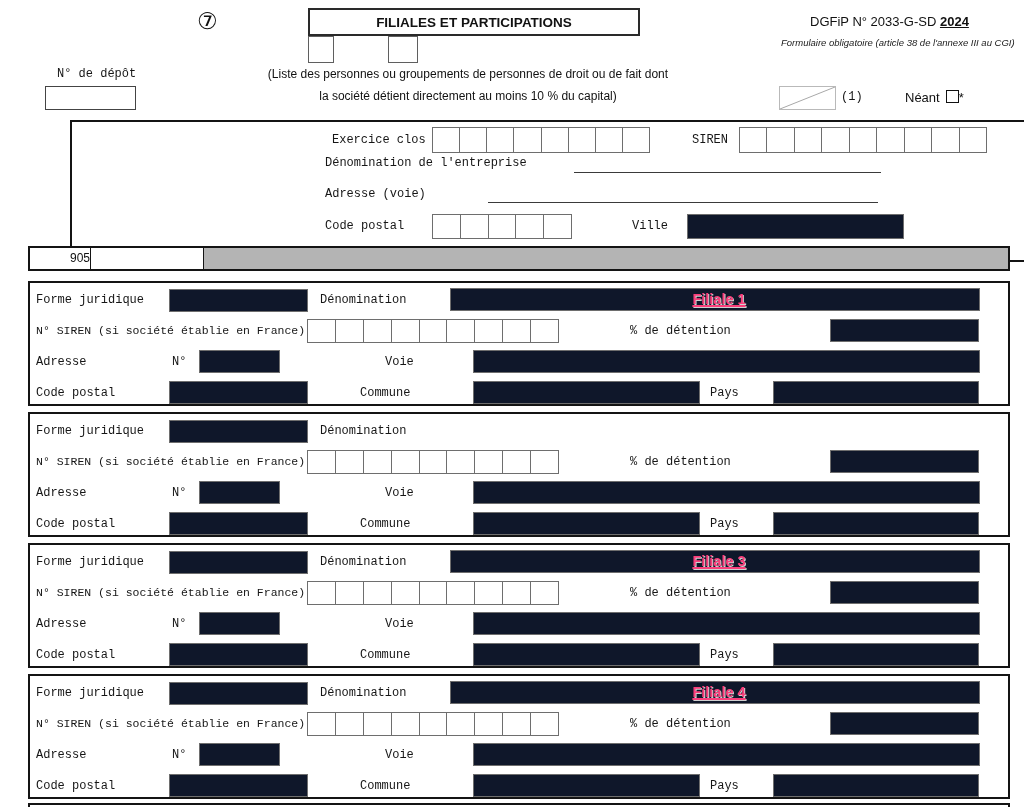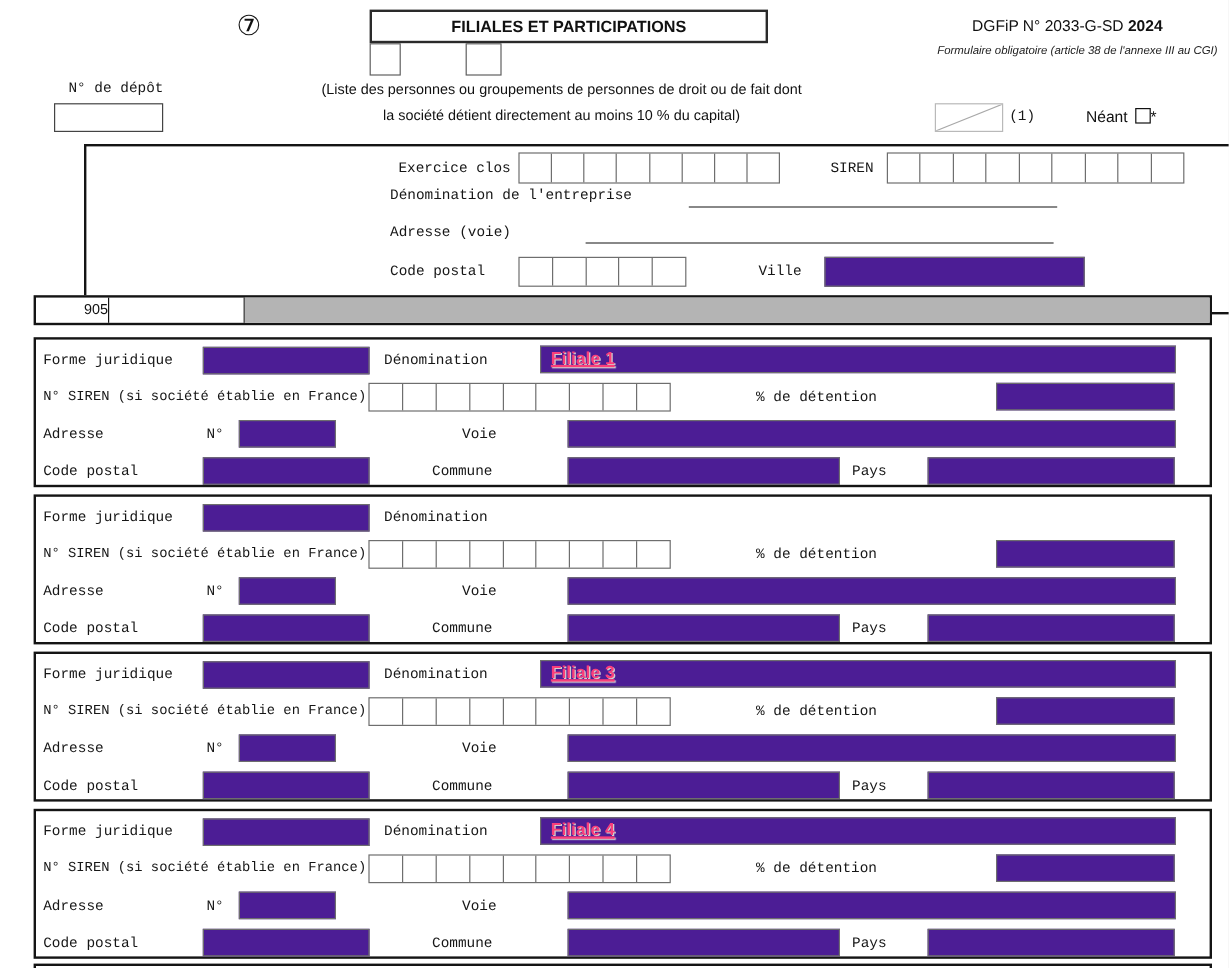--- a/index.html
+++ b/index.html
@@ -1,22 +1,22 @@
 <!DOCTYPE html>
 <html style="--accent_pink: #fa3e7b; --grey_fill: #b4b4b4;"><head>
 <meta charset="utf-8">
 <style>
   html,body{margin:0;padding:0;background:#e8e8e8;}
   .page{position:relative;width:1024px;height:807px;background:#ffffff;overflow:hidden;
         font-family:"Liberation Sans","DejaVu Sans",sans-serif;color:#111;}
   .abs{position:absolute;}
   .lbl{position:absolute;font-size:12px;white-space:nowrap;color:#161616;font-family:Liberation Mono, monospace;}
   .r{text-align:left;}
-  .b{font-weight:bold;}
-  .fbox{position:absolute;height:23px;border:1px solid #6e6e6e;background:#4c1d95;box-sizing:border-box;}
+  .b{font-weight:bold;text-decoration:underline;}
+  .fbox{position:absolute;height:23px;border:1px solid #6e6e6e;background:#0f172a;box-sizing:border-box;text-align:center;}
   .comb{position:absolute;display:flex;border:1px solid #6e6e6e;background:#fff;box-sizing:border-box;}
   .comb .cell{flex:1;border-left:1px solid #6e6e6e;}
   .comb .cell:first-child{border-left:none;}
   .uline{position:absolute;border-bottom:1.5px solid #3a3a3a;height:0;}
   .outer{position:absolute;left:28px;width:982px;border:2px solid #141414;background:#fff;box-sizing:border-box;}
   .blk{position:absolute;left:28px;width:982px;height:125px;border:2px solid #141414;background:#fff;box-sizing:border-box;}
   .titlebox{position:absolute;left:308px;top:8px;width:332px;height:28px;border:2px solid #2a2a2a;
             box-sizing:border-box;text-align:center;line-height:25px;font-weight:bold;font-size:13.5px;}
   .codebox{position:absolute;border:1px solid #5f5f5f;background:#fff;box-sizing:border-box;}
   .pink{color:var(--accent_pink,#fa3e7b);font-weight:bold;font-size:14.5px;

